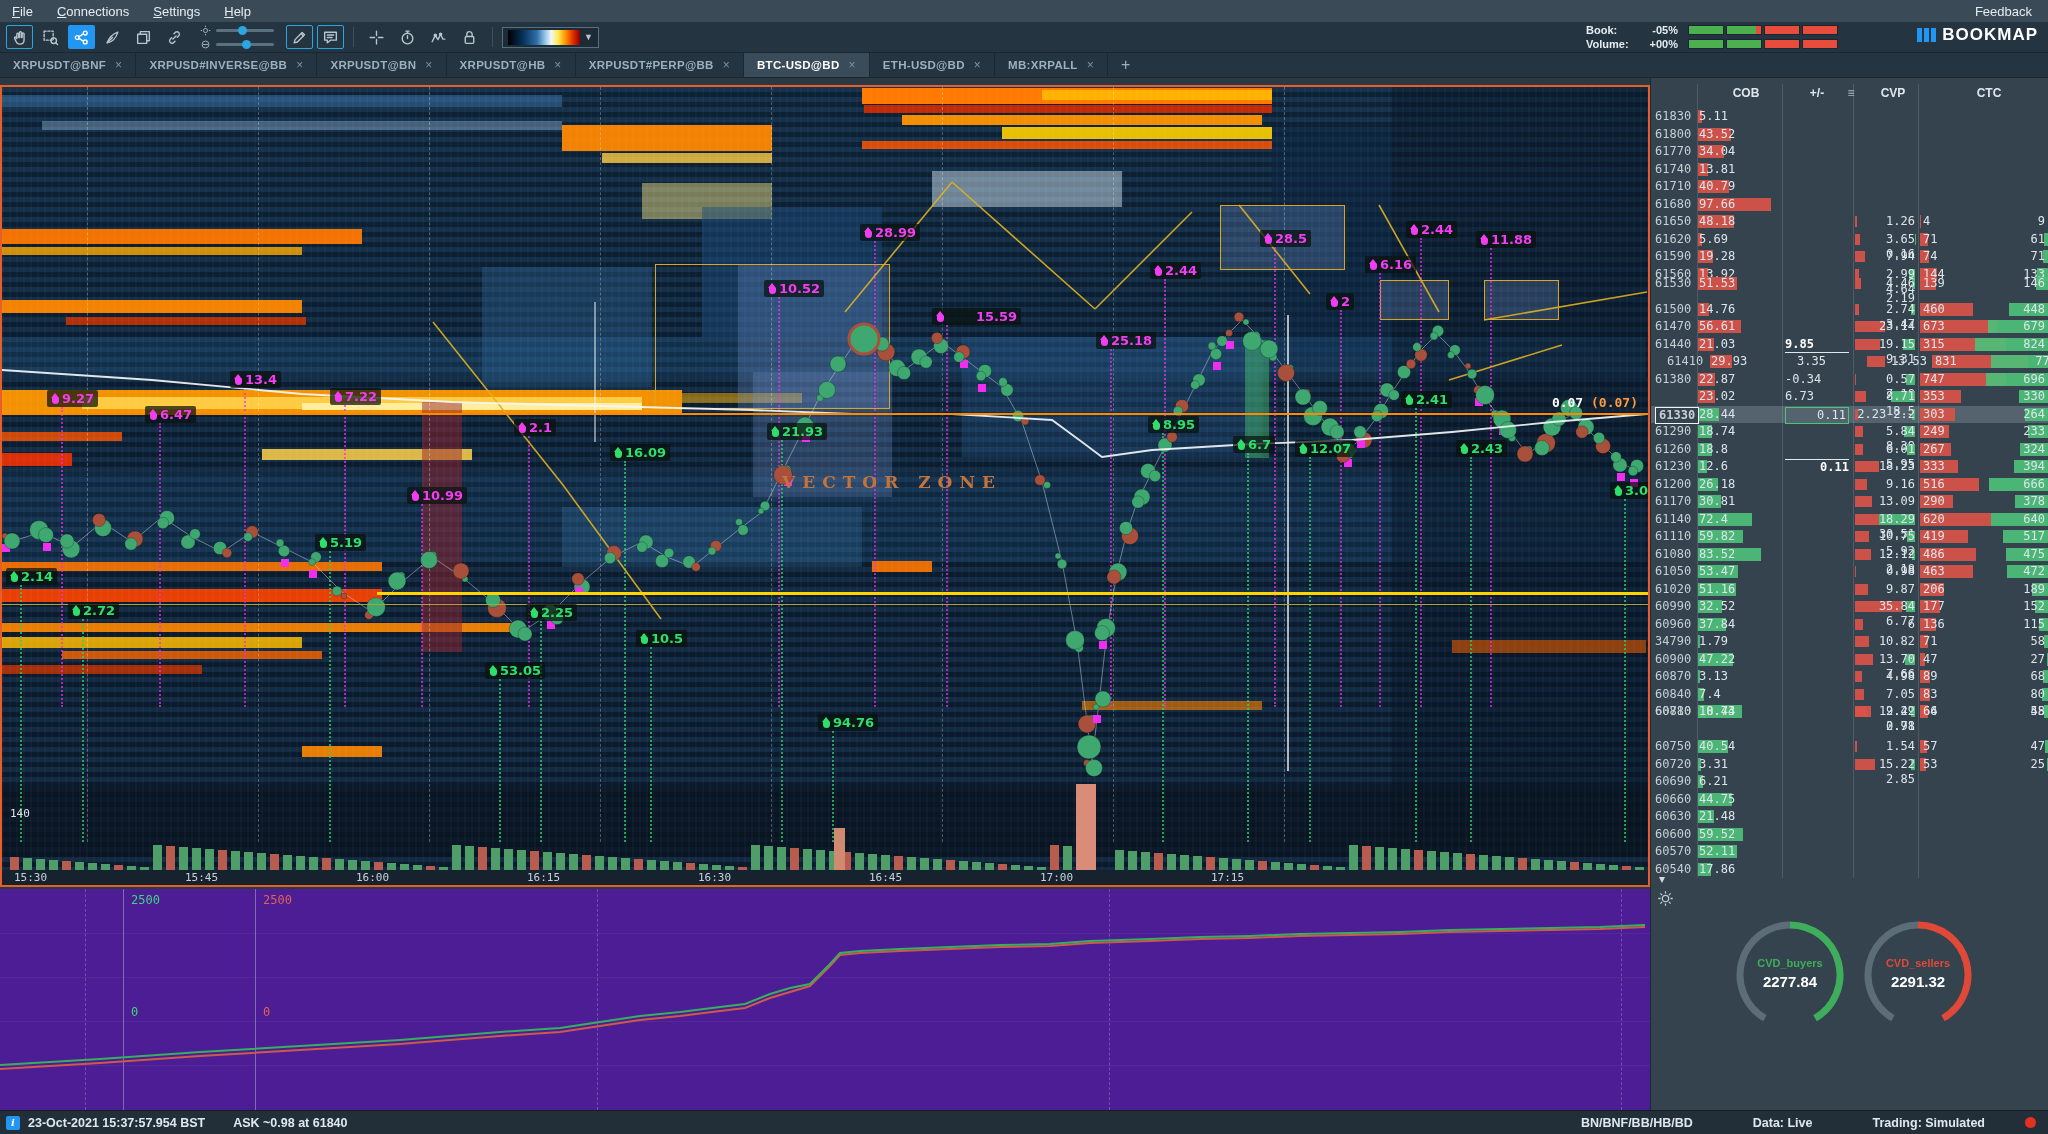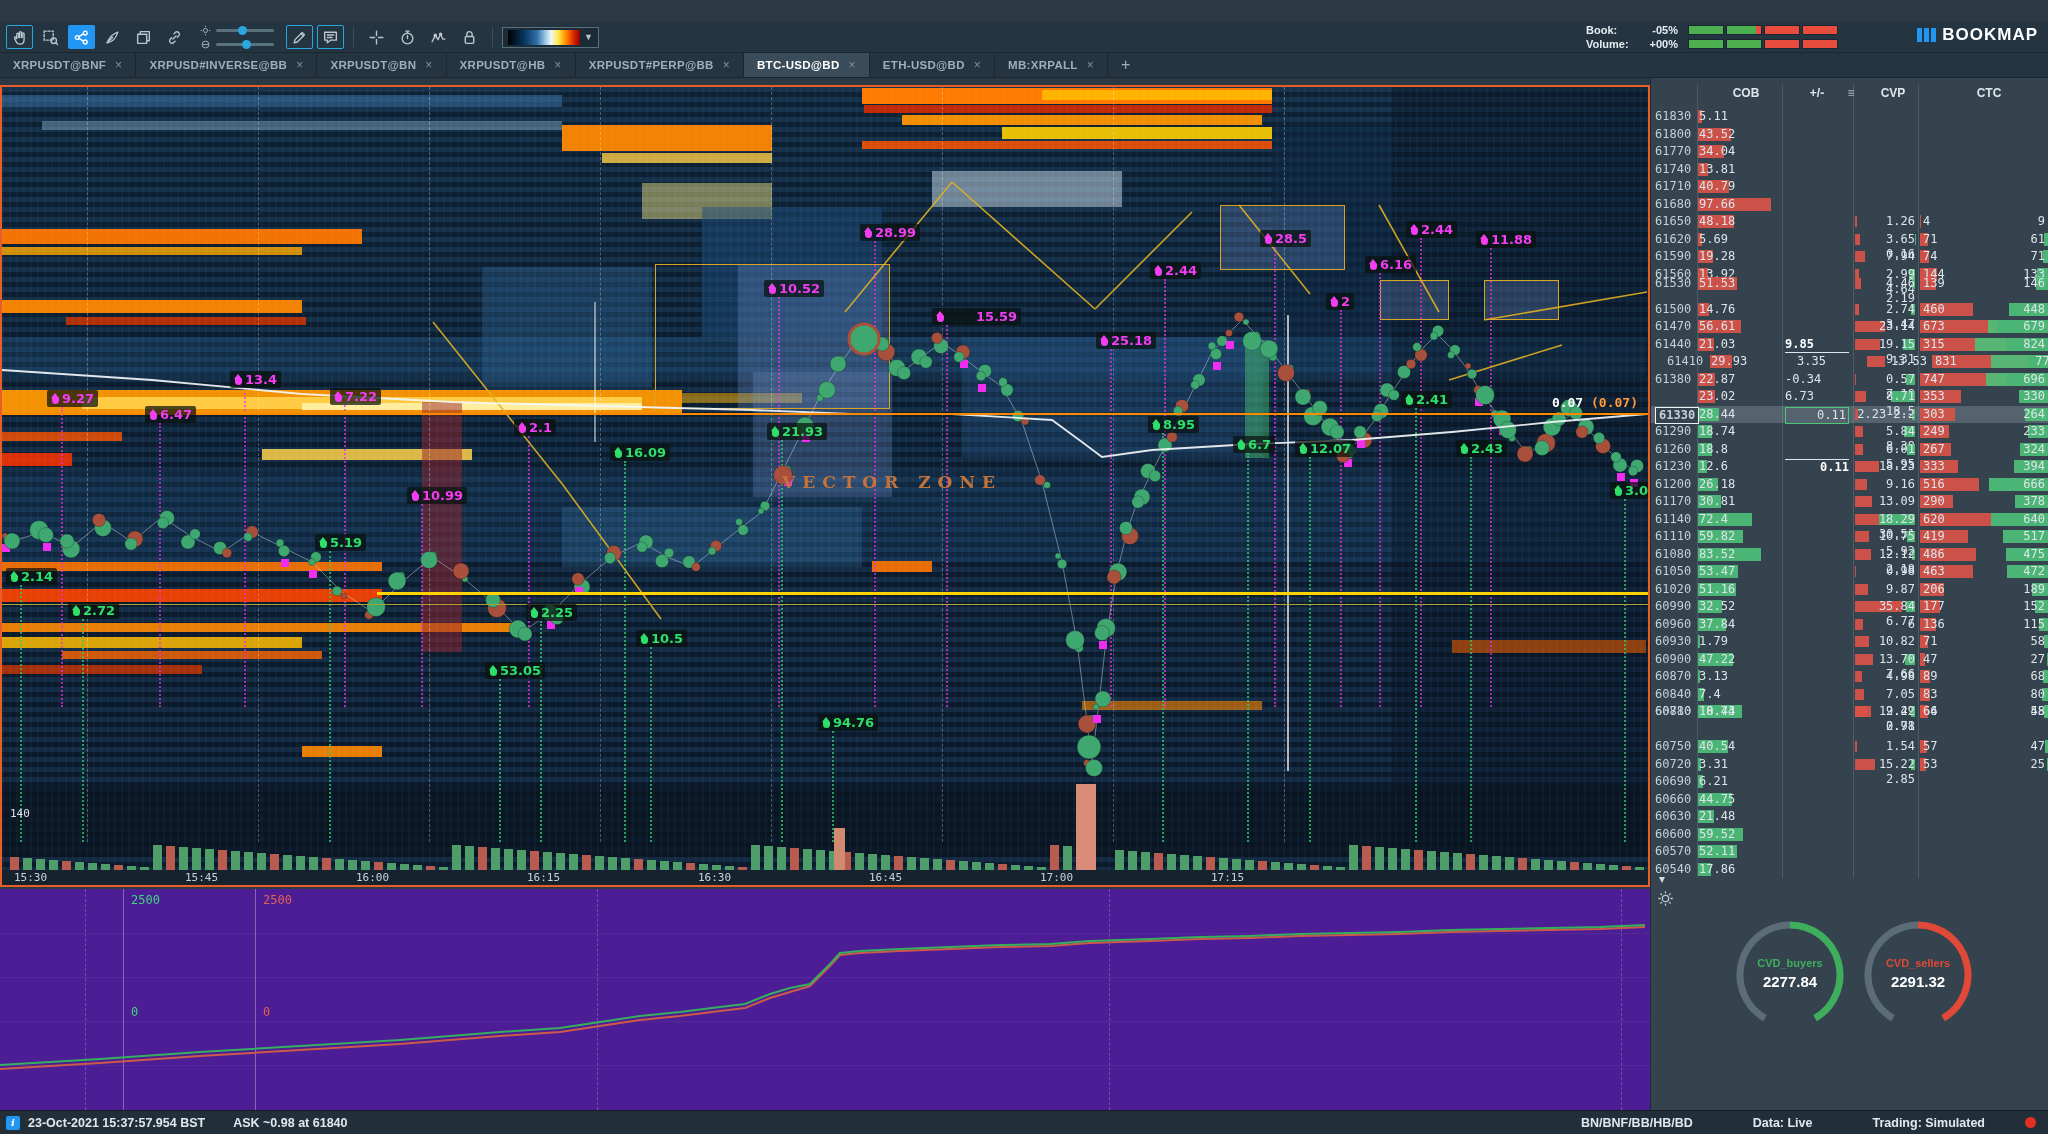--- a/index.html
+++ b/index.html
@@ -108,20 +108,27 @@
 #sicon{width:14px;height:14px;background:#2196f3;color:#fff;font-size:10px;display:flex;align-items:center;justify-content:center;border-radius:2px;margin:0 8px 0 6px;font-style:italic;font-family:"DejaVu Serif",serif}
 #sask{margin-left:28px}
 #sright{margin-left:auto;display:flex;align-items:center;gap:60px}
 #sdot{width:11px;height:11px;border-radius:50%;background:#e33022;margin:0 12px 0 -20px}
 </style>
 </head>
 <body>
 
 <div id="app">
 
+  <div id="menubar">
+    <span class="mitem">File</span>
+    <span class="mitem">Connections</span>
+    <span class="mitem">Settings</span>
+    <span class="mitem">Help</span>
+    <span id="feedback">Feedback</span>
+  </div>
 
   <div id="toolbar">
     <span id="tbicons" style="display:flex;gap:4px;align-items:center">
         <span class="tbtn sel">
           <svg width="17" height="17" viewBox="0 0 16 16">
             <path d="M5.5 9V4.8a.9.9 0 0 1 1.8 0V8h.7V3.4a.9.9 0 0 1 1.8 0V8h.7V4.6a.9.9 0 0 1 1.8 0V10c0 2.6-1.6 4.2-3.9 4.2-2 0-3.4-1.2-3.9-3L3.4 8.6c-.4-.9.8-1.6 1.4-.8z"></path>
           </svg>
         </span>
         <span class="tbtn ">
           <svg width="17" height="17" viewBox="0 0 16 16">
@@ -1189,21 +1196,21 @@
           <span class="lcob">37.84</span>
           <span class="cvp">6</span>
           <span class="cl">136</span>
           <span class="cr">115</span>
         </div>
         <div class="lrow" style="top: 525px;">
           <i class="bar b-bid" style="left:47px;width:2.0px"></i>
           <i class="bar b-ask" style="left:204px;width:14.1px;height:11px;top:3px"></i>
           <i class="bar b-ask" style="left:269px;width:8.2px"></i>
           <i class="bar b-bid" style="right:0;width:5.2px"></i>
-          <span class="lp">60930</span>
+          <span class="lp">34790</span>
           <span class="lcob">1.79</span>
           <span class="cvp">10.82</span>
           <span class="cl">71</span>
           <span class="cr">58</span>
         </div>
         <div class="lrow" style="top: 542.5px;">
           <i class="bar b-bid" style="left:47px;width:35.4px"></i>
           <i class="bar b-ask" style="left:204px;width:17.8px;height:11px;top:3px"></i>
           <i class="bar b-bid" style="right:134px;width:10.0px;height:11px;top:3px"></i>
           <i class="bar b-ask" style="left:269px;width:5.4px"></i>

